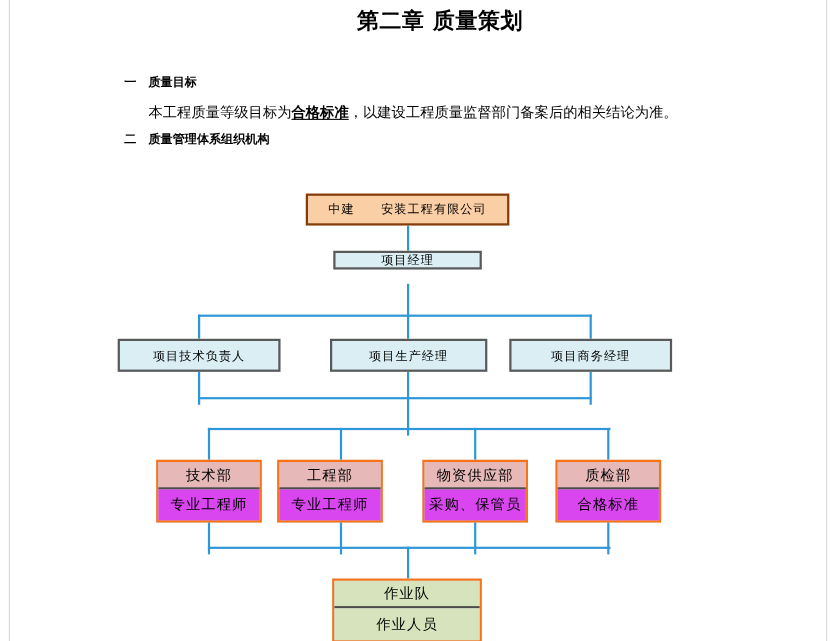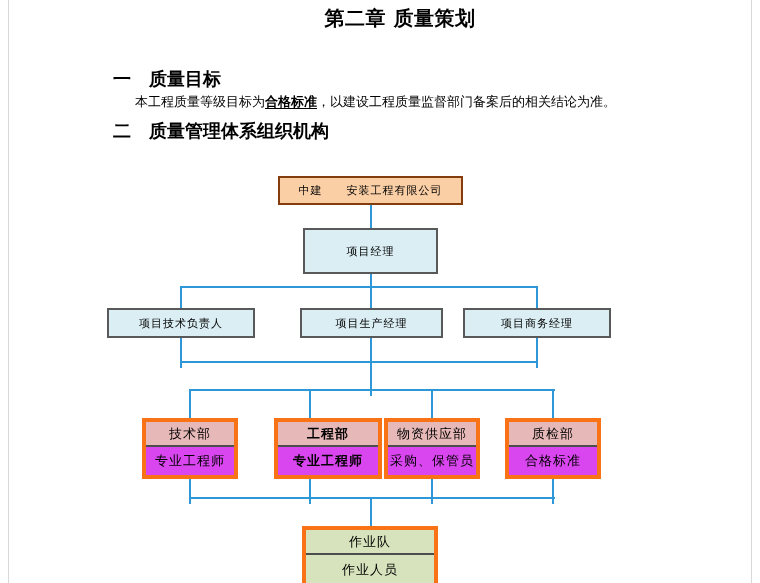--- a/index.html
+++ b/index.html
@@ -7,37 +7,37 @@
     width:760px;height:583px;position:relative;overflow:hidden;
     font-family:"DejaVu Sans","Liberation Sans",sans-serif;
     color:#000;
   }
   .page-edge{position:absolute;top:0;bottom:0;width:1px;background:#d8d8d8;}
   .doc-title{
     position:absolute;left:40px;right:0;top:5px;
     text-align:center;font-size:20px;font-weight:bold;letter-spacing:.5px;
   }
   .heading{
-    position:absolute;left:113px;font-size:18px;font-weight:bold;white-space:nowrap;
+    position:absolute;left:113px;font-size:11px;font-weight:bold;white-space:nowrap;
   }
   .para{
     position:absolute;left:135px;top:93px;font-size:13px;white-space:nowrap;
   }
   .para .em{font-weight:bold;text-decoration:underline;text-underline-offset:2px;}
   
   .ln{position:absolute;background:#2e97d8;}
   
   .node{
     position:absolute;display:flex;align-items:center;justify-content:center;
     font-size:11px;letter-spacing:1px;white-space:nowrap;box-sizing:border-box;
     background:#daeef3;border:2px solid #595959;
   }
   .node.company{background:#fbcfa6;border:2px solid #843c0c;}
   .dept{
-    position:absolute;box-sizing:border-box;border:4px solid #f97316;background:#c6d9f1;
+    position:absolute;box-sizing:border-box;border:2px solid #f97316;background:#c6d9f1;
   }
   .dept .hd,.dept .bd{
     display:flex;align-items:center;justify-content:center;
     font-size:13px;letter-spacing:1px;white-space:nowrap;box-sizing:border-box;
   }
   .dept .hd{height:25px;background:#e6b9b8;border-bottom:2px solid #4d4d4d;}
   .dept .bd{height:28px;background:#d946ef;}
   .dept.team .hd{background:#d6e3bc;}
   .dept.team .bd{background:#d6e3bc;height:29px;}
 </style>
@@ -78,31 +78,31 @@
   <div class="ln" style="left:431px;top:471px;width:2px;height:33px;"></div>
   <div class="ln" style="left:552px;top:471px;width:2px;height:33px;"></div>
   <div class="ln" style="left:189px;top:497px;width:366px;height:2px;"></div>
 
   <div class="ln" style="left:370px;top:497px;width:2px;height:29px;"></div>
 </div>
 
 <div>
   <div class="node company" style="left:278px;top:176px;width:185px;height:29px;">中建　　安装工程有限公司</div>
 
-  <div class="node" style="left:303px;top:228px;width:135px;height:46px;">项目经理</div>
+  <div class="node" style="left:303px;top:228px;width:135px;height:17px;">项目经理</div>
 
   <div class="node" style="left:107px;top:308px;width:148px;height:30px;">项目技术负责人</div>
   <div class="node" style="left:300px;top:308px;width:143px;height:30px;">项目生产经理</div>
   <div class="node" style="left:463px;top:308px;width:148px;height:30px;">项目商务经理</div>
 
   <div class="dept" style="left:142px;top:418px;width:96px;">
     <div class="hd">技术部</div>
     <div class="bd">专业工程师</div>
   </div>
-  <div class="dept" style="left:274px;top:418px;width:108px;font-weight:bold;">
+  <div class="dept" style="left:252px;top:418px;width:96px;">
     <div class="hd">工程部</div>
     <div class="bd">专业工程师</div>
   </div>
   <div class="dept" style="left:384px;top:418px;width:96px;">
     <div class="hd">物资供应部</div>
     <div class="bd">采购、保管员</div>
   </div>
   <div class="dept" style="left:505px;top:418px;width:96px;">
     <div class="hd">质检部</div>
     <div class="bd">合格标准</div>

